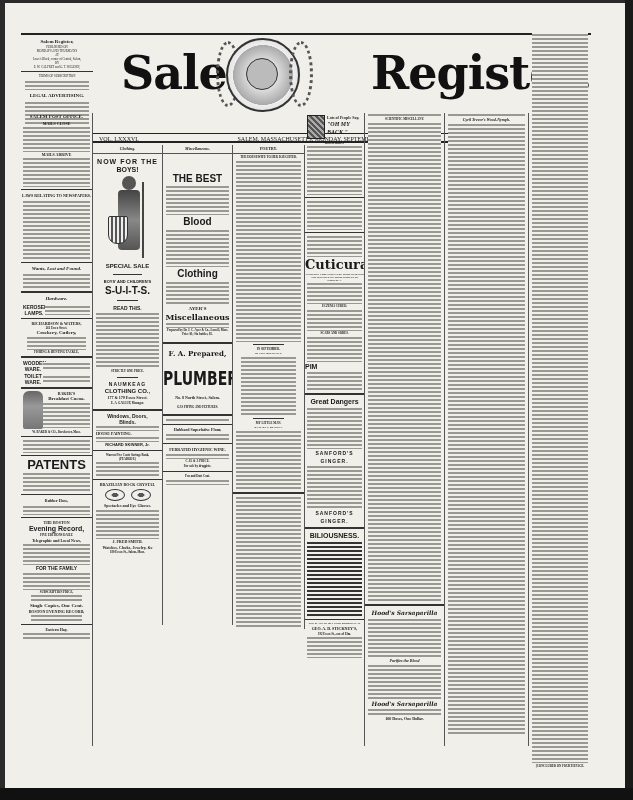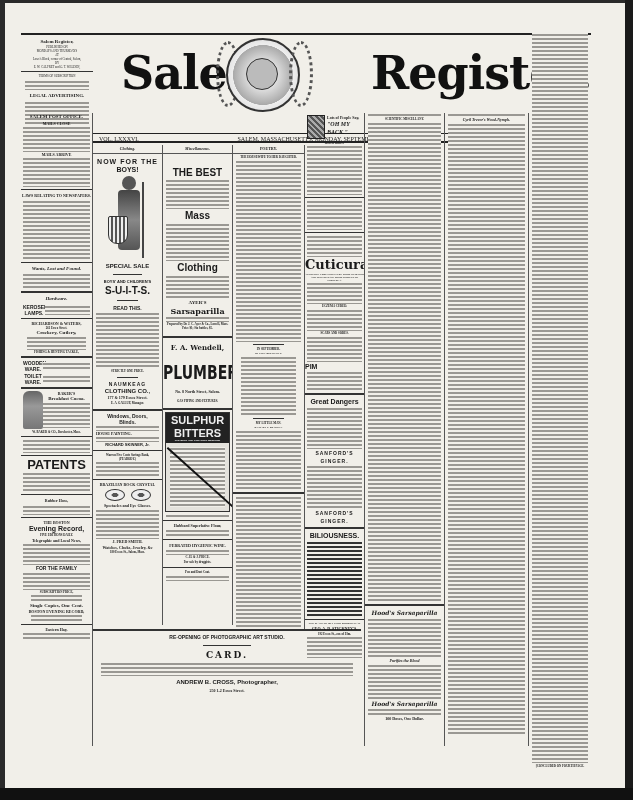--- a/index.html
+++ b/index.html
@@ -171,67 +171,52 @@
       <div class="head" style="font-size:5px;line-height:7px;">Single Copies, One Cent.</div>
       <div class="head" style="font-size:4px;line-height:5px;">BOSTON EVENING RECORD,</div>
       <div class="txt" style="height:8px;margin:0 10px;"></div>
       <div class="hr"></div>
       <div class="head" style="font-size:4px;line-height:5px;">Eastern Hay,</div>
       <div class="txt" style="height:8px;margin:0 2px;"></div>
     </div>
 
     <div class="col" style="left:142px;width:70px;height:480px;">
       <div class="head" style="font-style:italic;font-size:4px;border-bottom:1px solid #555;">Miscellaneous.</div>
-      <div class="big" style="font-size:10px;line-height:13px;margin-top:12px;">THE BEST</div>
+      <div class="big" style="font-size:10px;line-height:13px;margin-top:18px;">THE BEST</div>
       <div class="txt" style="height:30px;margin:0 3px;"></div>
-      <div class="big" style="font-size:10px;line-height:14px;">Mass</div>
+      <div class="big" style="font-size:10px;line-height:14px;">Blood</div>
       <div class="txt" style="height:38px;margin:0 3px;"></div>
       <div class="big" style="font-size:10px;line-height:14px;">Clothing</div>
       <div class="txt" style="height:24px;margin:0 3px;"></div>
       <div class="head" style="font-size:5px;line-height:7px;">AYER'S</div>
-      <div class="head" style="font-family:'DejaVu Serif',serif;font-size:8px;line-height:10px;">Sarsaparilla</div>
+      <div class="head" style="font-family:'DejaVu Serif',serif;font-size:8px;line-height:10px;">Miscellaneous</div>
       <div class="txt" style="height:6px;margin:0 3px;"></div>
       <div class="head" style="font-size:3px;line-height:4px;">Prepared by Dr. J. C. Ayer &amp; Co., Lowell, Mass.</div>
       <div class="head" style="font-size:3px;line-height:4px;">Price $1; Six bottles, $5.</div>
       <div class="hr" style="height:2px;margin-top:6px;"></div>
-      <div class="big" style="font-family:'DejaVu Serif',serif;font-size:7px;line-height:16px;">F. A. Wendell,</div>
+      <div class="big" style="font-family:'DejaVu Serif',serif;font-size:7px;line-height:16px;">F. A. Prepared,</div>
       <div class="big" style="font-family:'DejaVu Sans',sans-serif;font-size:14px;line-height:20px;transform:scaleY(1.4);margin:6px 0;">PLUMBER</div>
       <div class="head" style="font-size:4px;line-height:8px;">No. 8 North Street, Salem.</div>
       <div class="head" style="font-size:3px;line-height:10px;">GAS PIPING AND FIXTURES.</div>
       <div class="hr" style="height:2px;"></div>
-      <div class="ad-box" style="height:98px;position:relative;background:#e4e2dc;">
-        <div class="black-ad" style="font-size:11px;line-height:14px;">SULPHUR</div>
-        <div class="black-ad" style="font-size:11px;line-height:12px;">BITTERS</div>
-        <div class="black-ad" style="font-size:2.5px;line-height:4px;">THE BEST AND GREATEST MEDICINE</div>
-        <div class="txt" style="position:absolute;left:4px;right:4px;top:34px;bottom:4px;"></div>
-        <div style="position:absolute;left:2px;top:34px;width:90px;height:2px;background:#111;transform-origin:0 0;transform:rotate(42deg);"></div>
-      </div>
       <div class="txt" style="height:4px;margin:0 3px;"></div>
       <div class="hr"></div>
       <div class="head" style="font-size:4px;line-height:6px;">Hubbard Superlative Flour,</div>
       <div class="txt" style="height:8px;margin:0 3px;"></div>
       <div class="hr"></div>
       <div class="head" style="font-size:4px;line-height:7px;">FERRATED HYGIENIC WINE.</div>
       <div class="txt" style="height:6px;margin:0 3px;"></div>
       <div class="head" style="font-size:3px;line-height:5px;">C. H. &amp; J. PRICE.</div>
       <div class="head" style="font-size:3px;line-height:5px;">For sale by druggists.</div>
       <div class="hr"></div>
       <div class="head" style="font-size:3px;line-height:5px;">Pen and Dust Coat.</div>
       <div class="txt" style="height:6px;margin:0 3px;"></div>
     </div>
 
     <div style="position:absolute;left:72px;top:592px;width:140px;height:4px;"></div>
-    <div style="position:absolute;left:72px;top:596px;width:268px;height:90px;border-top:2px solid #333;">
-      <div class="big" style="font-size:5px;line-height:12px;">RE-OPENING OF PHOTOGRAPHIC ART STUDIO.</div>
-      <div class="hr" style="margin:2px 110px;"></div>
-      <div class="head" style="font-family:'DejaVu Serif',serif;font-size:9px;line-height:14px;letter-spacing:2px;">CARD.</div>
-      <div class="txt" style="height:14px;margin:0 8px;"></div>
-      <div class="big" style="font-size:6px;line-height:12px;">ANDREW B. CROSS, Photographer,</div>
-      <div class="head" style="font-size:4px;line-height:6px;">250 1-2 Essex Street.</div>
-    </div>
 
     <div class="col" style="left:212px;width:72px;height:484px;">
       <div class="head" style="font-size:4px;border-bottom:1px solid #555;">POETRY.</div>
       <div class="head" style="font-size:3px;line-height:6px;">THE HOUSEWIFE TO HER DAUGHTER.</div>
       <div class="txt" style="height:182px;margin:0 3px;"></div>
       <div class="hr" style="margin:2px 20px;"></div>
       <div class="head" style="font-size:3px;line-height:5px;">IN SEPTEMBER.</div>
       <div class="head" style="font-size:2.5px;line-height:4px;">BY ELIZABETH COLE.</div>
       <div class="txt" style="height:60px;margin:0 8px;"></div>
       <div class="hr" style="margin:2px 20px;"></div>

